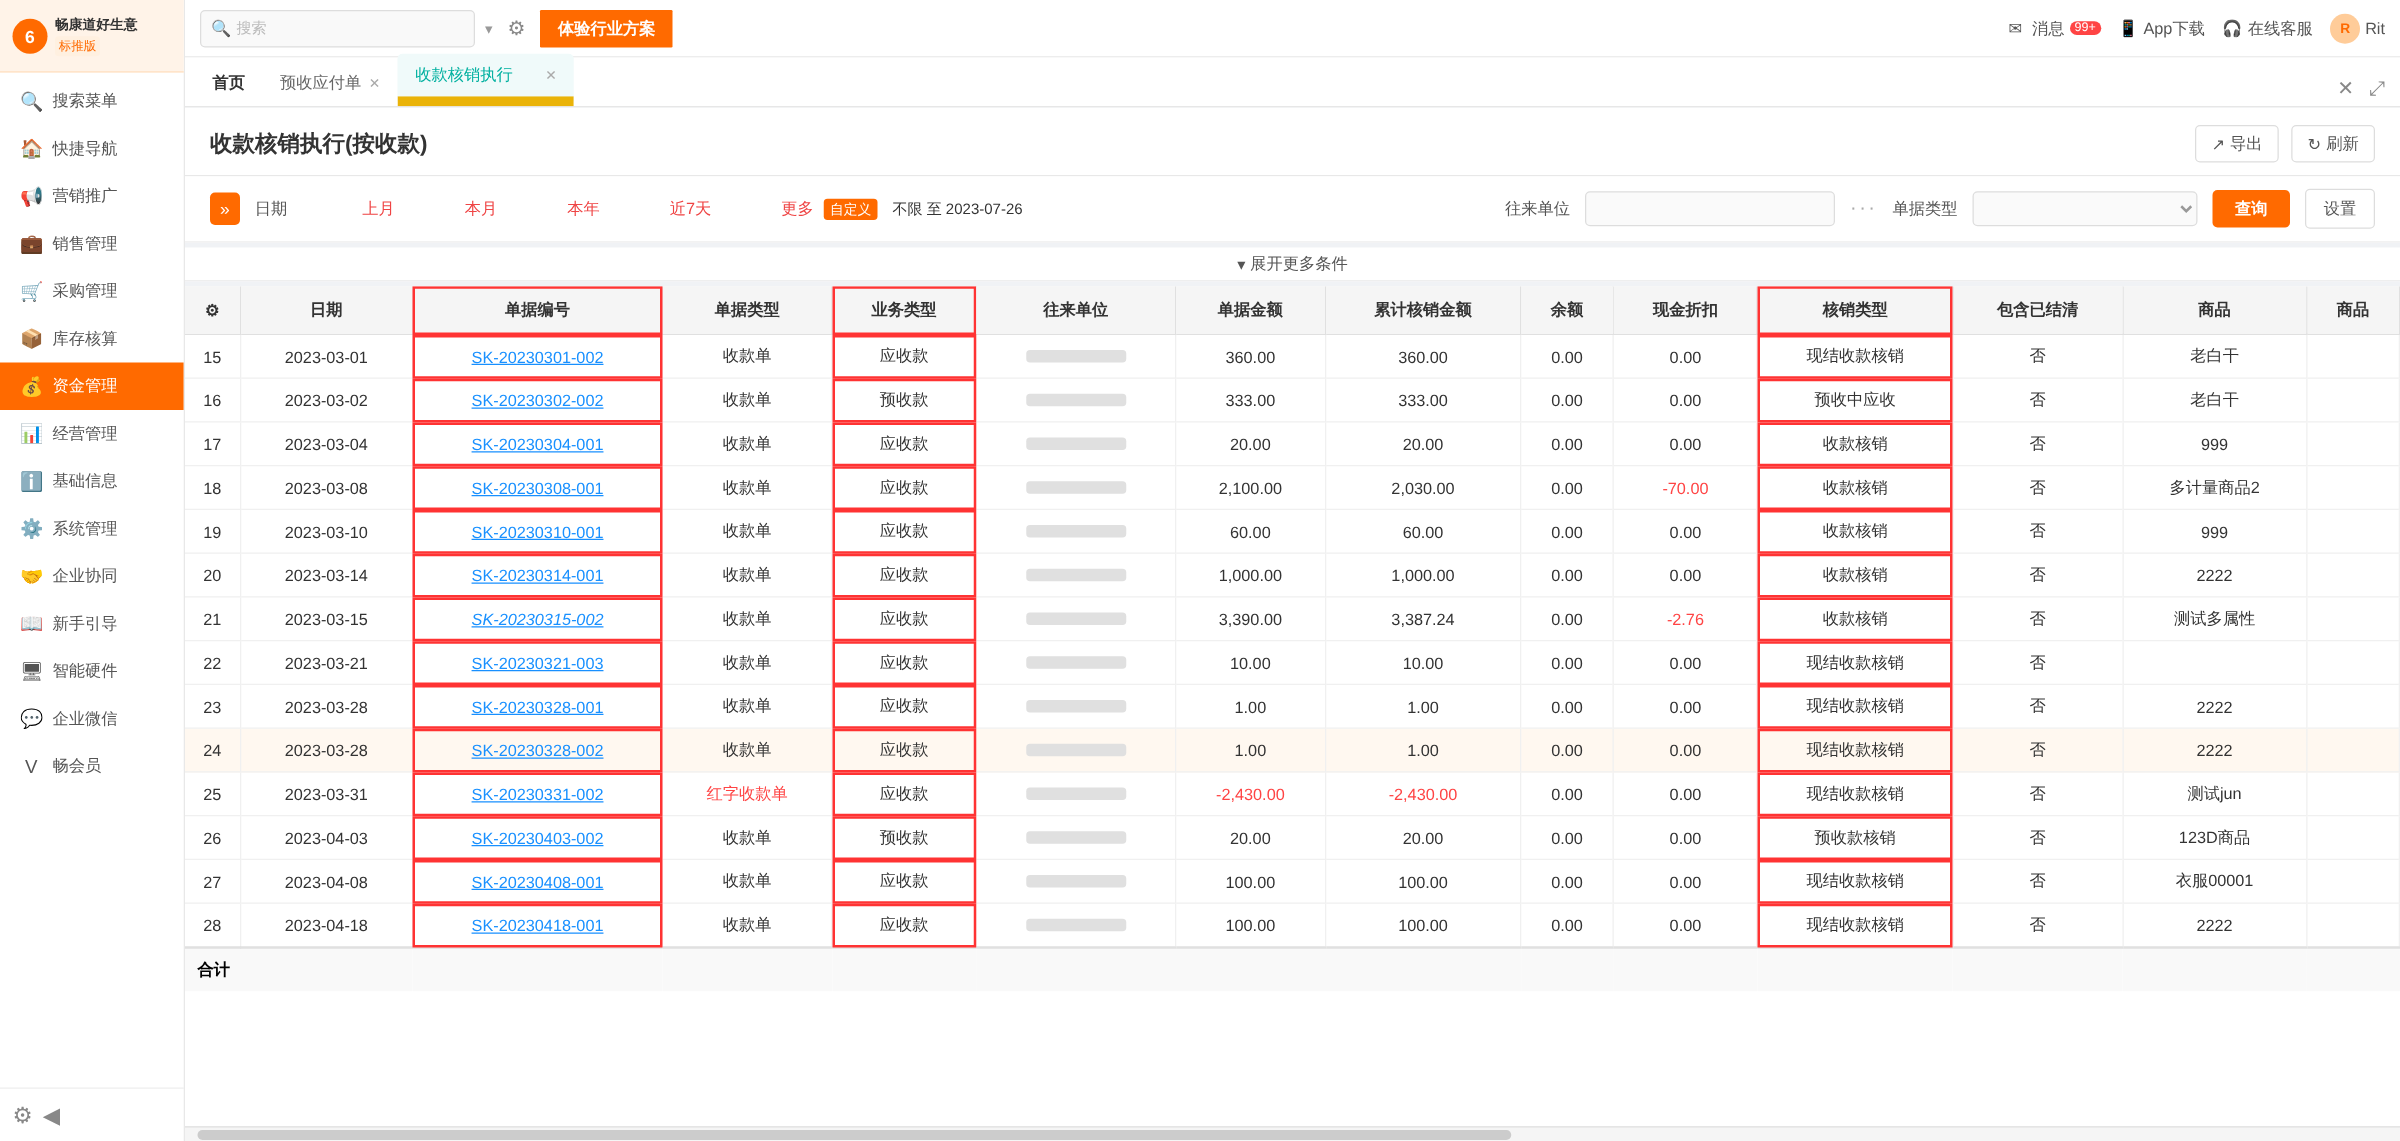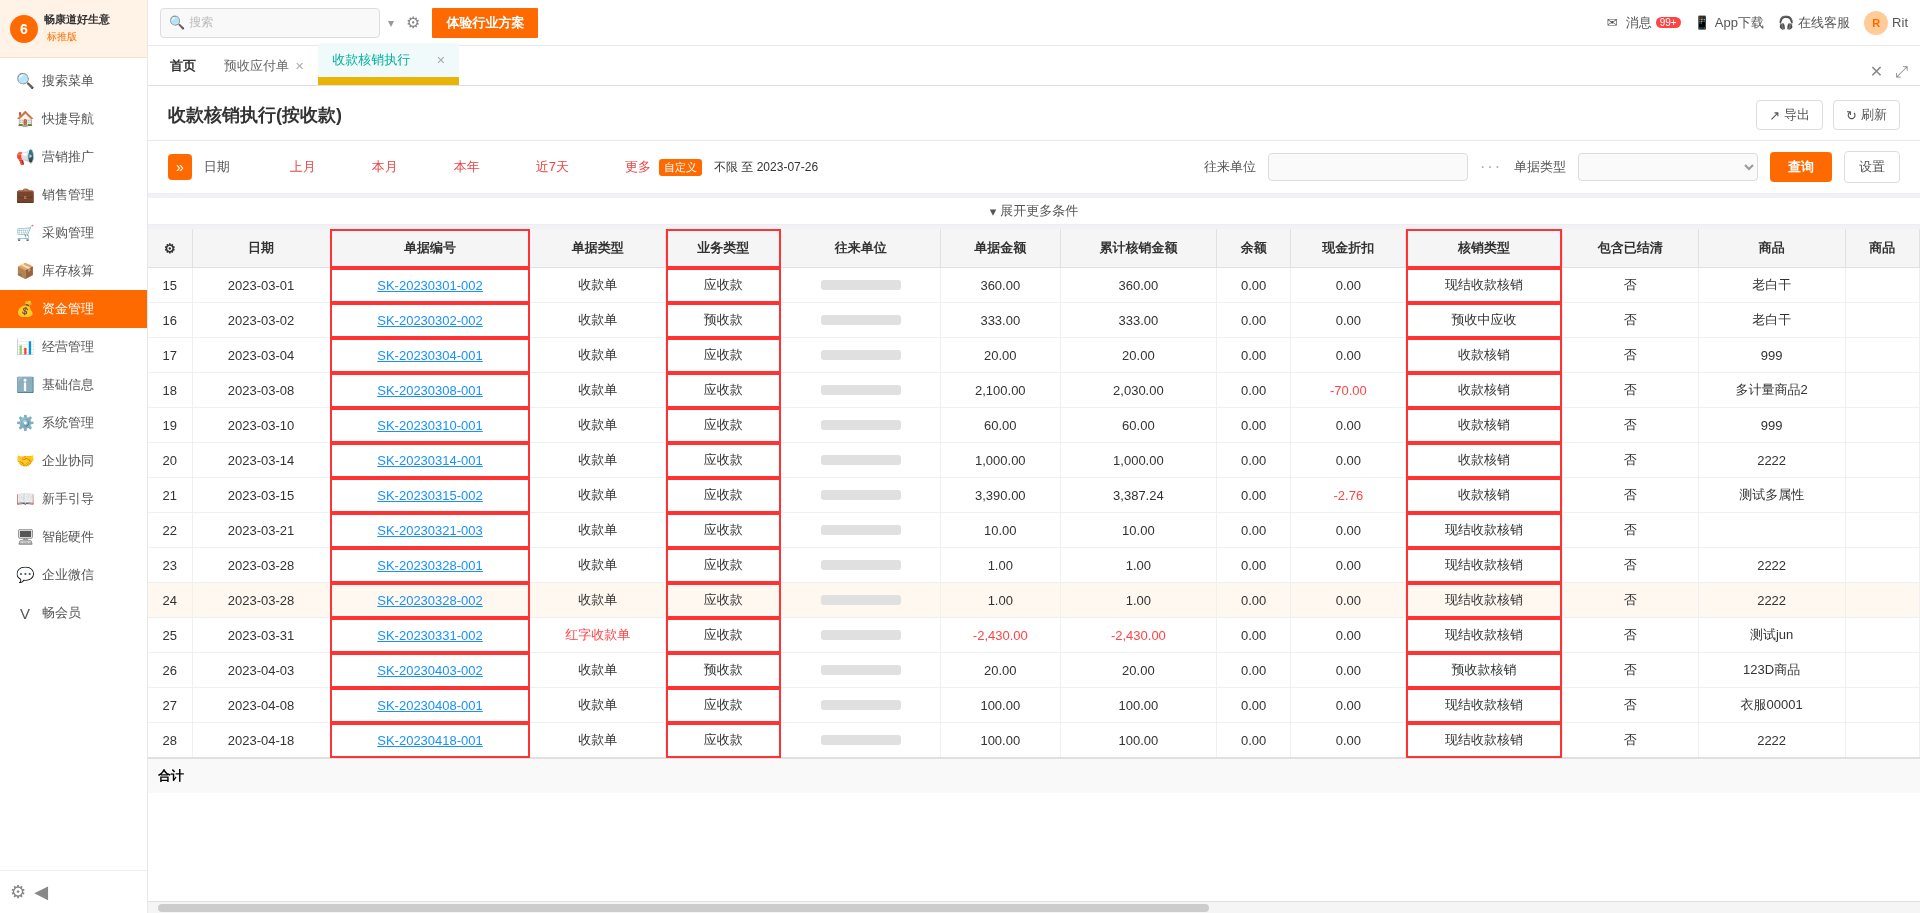--- a/index.html
+++ b/index.html
@@ -388,21 +388,21 @@
     <td>0.00</td>
     <td style="color:#333">0.00</td>
     <td style="outline:2px solid #ff3333;outline-offset:-2px;">收款核销</td>
     <td>否</td>
     <td>2222</td>
     <td></td>
   </tr>
             <tr>
     <td>21</td>
     <td>2023-03-15</td>
-    <td style="outline:2px solid #ff3333;outline-offset:-2px;"><a href="#" style="color:#1890ff;">SK-20230315-002</a></td>
+    <td style="outline:2px solid #ff3333;outline-offset:-2px;"><a href="#" style="color:#1890ff;font-style:italic;">SK-20230315-002</a></td>
     <td style="color:#333">收款单</td>
     <td style="outline:2px solid #ff3333;outline-offset:-2px;">应收款</td>
     <td><span style="display:inline-block;width:80px;height:10px;background:#e0e0e0;border-radius:3px;"></span></td>
     <td style="color:#333">3,390.00</td>
     <td style="color:#333">3,387.24</td>
     <td>0.00</td>
     <td style="color:#ff4444">-2.76</td>
     <td style="outline:2px solid #ff3333;outline-offset:-2px;">收款核销</td>
     <td>否</td>
     <td>测试多属性</td>

